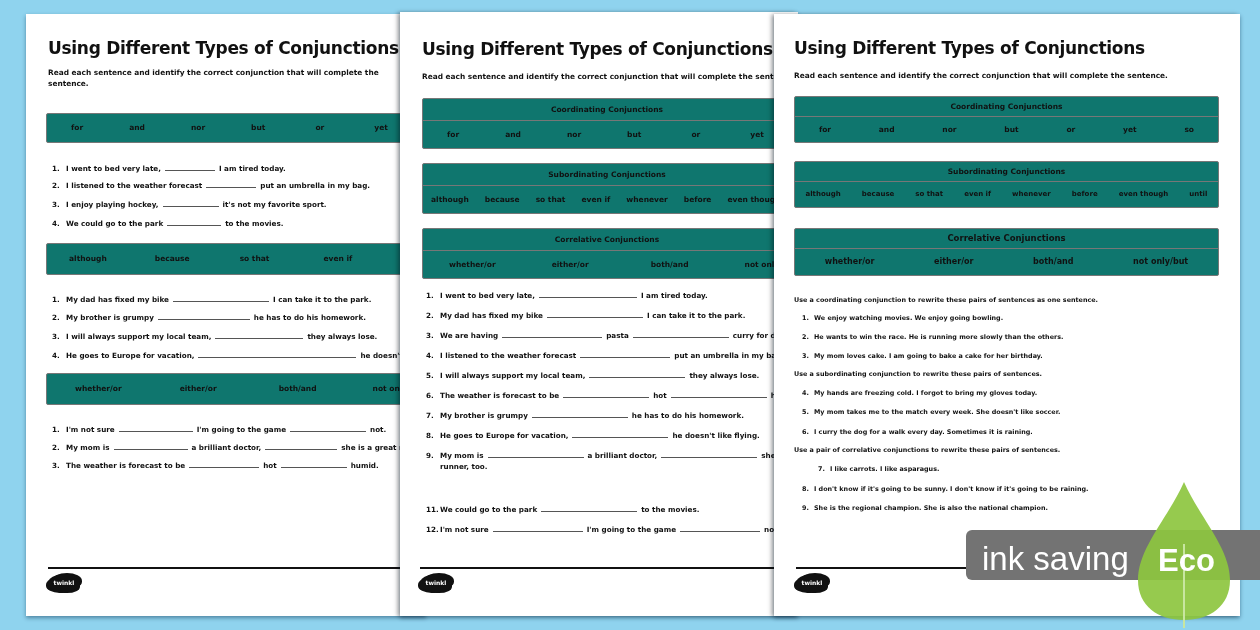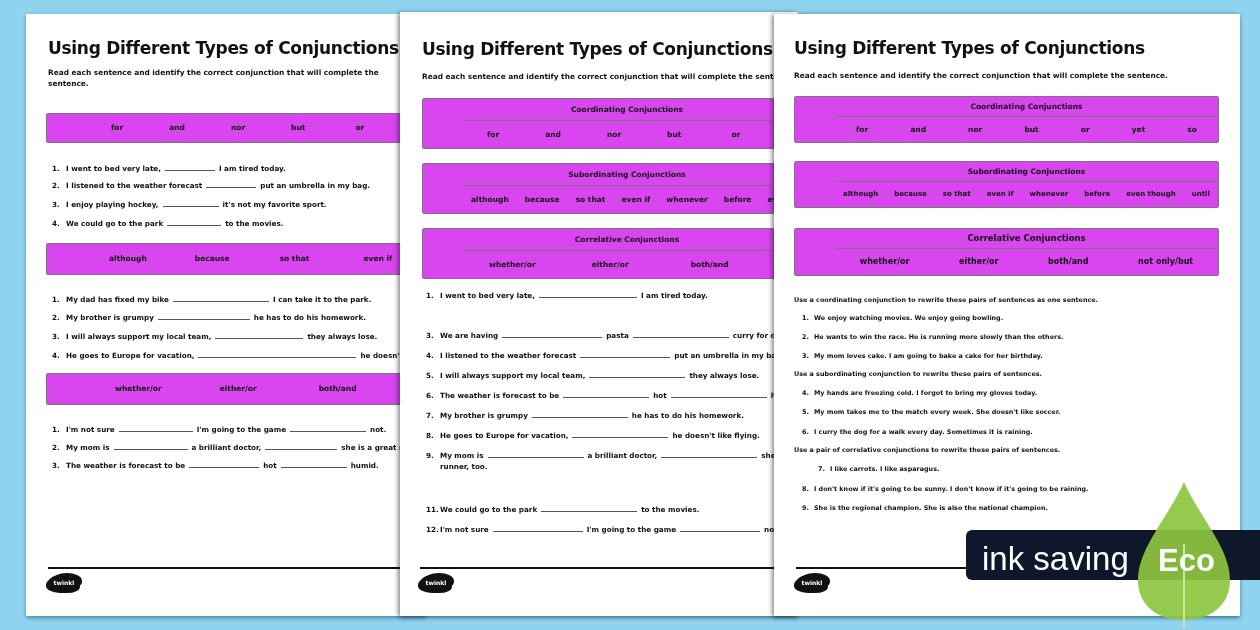--- a/index.html
+++ b/index.html
@@ -32,22 +32,21 @@
     position: absolute;
     font-size: 7.4px;
     font-weight: bold;
     line-height: 11px;
     white-space: nowrap;
   }
   .box {
     position: absolute;
     border: 1.5px solid #777;
     border-radius: 2px;
-    background: #d946ef;
-    padding-left: 40px;
+    background: #0f766e;
   }
   .box-head {
     height: 22px;
     border-bottom: 1.5px solid #777;
     font-size: 7.5px;
     font-weight: bold;
     text-align: center;
     line-height: 21px;
     white-space: nowrap;
   }
@@ -105,21 +104,21 @@
     font-weight: bold;
     white-space: nowrap;
   }
   .rq .num { display: inline-block; width: 12px; }
 
   
   #eco-banner {
     position: absolute;
     left: 966px; top: 530px;
     width: 294px; height: 50px;
-    background: #0f172a;
+    background: #737373;
     border-radius: 6px 0 0 6px;
     z-index: 10;
   }
   #eco-text {
     position: absolute;
     left: 16px; top: 10px;
     font-family: "Liberation Sans", sans-serif;
     font-size: 33px;
     color: #fff;
     white-space: nowrap;
@@ -253,20 +252,21 @@
     <div class="box-head"><span style="margin-left:-30px;">Correlative Conjunctions</span></div>
     <div class="box-row" style="height:26px; justify-content:flex-start;">
       <span style="margin-left:26px;">whether/or</span>
       <span style="margin-left:56px;">either/or</span>
       <span style="margin-left:62px;">both/and</span>
       <span style="margin-left:56px;">not only/but</span>
     </div>
   </div>
 
   <div class="q" style="left:26px; top:278px;"><span class="num">1.</span><span>I went to bed very late,</span><span class="blank" style="width:98px;"></span><span>I am tired today.</span></div>
+  <div class="q" style="left:26px; top:298px;"><span class="num">2.</span><span>My dad has fixed my bike</span><span class="blank" style="width:96px;"></span><span>I can take it to the park.</span></div>
   <div class="q" style="left:26px; top:318px;"><span class="num">3.</span><span>We are having</span><span class="blank" style="width:100px;"></span><span>pasta</span><span class="blank" style="width:96px;"></span><span>curry for dinner.</span></div>
   <div class="q" style="left:26px; top:338px;"><span class="num">4.</span><span>I listened to the weather forecast</span><span class="blank" style="width:90px;"></span><span>put an umbrella in my bag.</span></div>
   <div class="q" style="left:26px; top:358px;"><span class="num">5.</span><span>I will always support my local team,</span><span class="blank" style="width:96px;"></span><span>they always lose.</span></div>
   <div class="q" style="left:26px; top:378px;"><span class="num">6.</span><span>The weather is forecast to be</span><span class="blank" style="width:86px;"></span><span>hot</span><span class="blank" style="width:96px;"></span><span>humid.</span></div>
   <div class="q" style="left:26px; top:398px;"><span class="num">7.</span><span>My brother is grumpy</span><span class="blank" style="width:96px;"></span><span>he has to do his homework.</span></div>
   <div class="q" style="left:26px; top:418px;"><span class="num">8.</span><span>He goes to Europe for vacation,</span><span class="blank" style="width:96px;"></span><span>he doesn't like flying.</span></div>
   <div class="q" style="left:26px; top:438px;"><span class="num">9.</span><span>My mom is</span><span class="blank" style="width:96px;"></span><span>a brilliant doctor,</span><span class="blank" style="width:96px;"></span><span>she is a great</span></div>
   <div class="q" style="left:40px; top:450px;">runner, too.</div>
   <div class="q" style="left:26px; top:492px;"><span class="num">11.</span><span>We could go to the park</span><span class="blank" style="width:96px;"></span><span>to the movies.</span></div>
   <div class="q" style="left:26px; top:512px;"><span class="num">12.</span><span>I'm not sure</span><span class="blank" style="width:90px;"></span><span>I'm going to the game</span><span class="blank" style="width:80px;"></span><span>not.</span></div>

